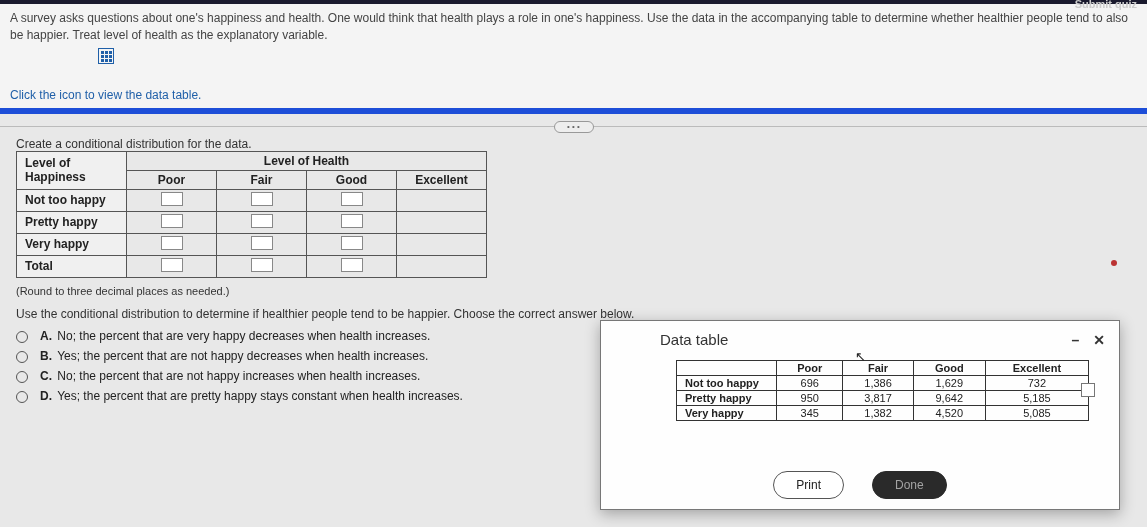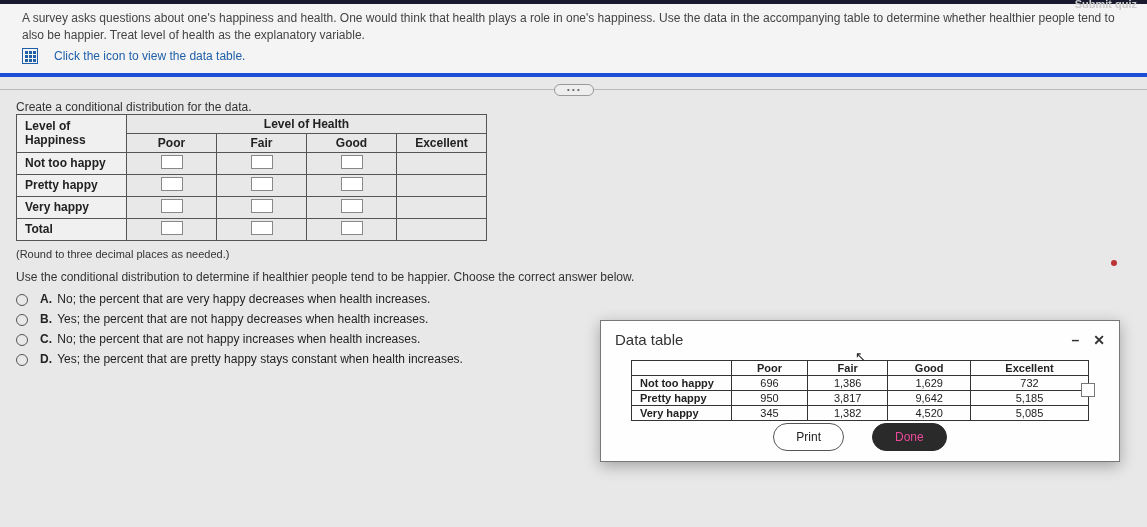--- a/index.html
+++ b/index.html
@@ -23,25 +23,25 @@
 .submit-quiz {
   position: absolute;
   right: 10px;
   top: -2px;
   color: #ccc;
   font-size: 11px;
   font-weight: bold;
 }
 .header-area {
   background: #f4f4f4;
-  padding: 6px 10px 6px 22px;
-  border-bottom: 4px solid #1d4ed8;
+  padding: 6px 10px 6px 10px;
+  border-bottom: 6px solid #1d4ed8;
 }
 .intro { font-size: 12px; line-height: 1.4; color: #444; }
-.icon-link { display: inline-flex; align-items: center; gap: 16px; color: #1f5fa8; margin-top: 4px; font-size: 12px; cursor: pointer; }
+.icon-link { display: inline-flex; align-items: center; gap: 24px; color: #1f5fa8; margin-top: 4px; font-size: 12px; cursor: pointer; flex-direction: column; }
 .icon-grid {
   width: 16px; height: 16px; display: inline-block;
   background:
     linear-gradient(#1f5fa8,#1f5fa8) 2px 2px/3px 3px,
     linear-gradient(#1f5fa8,#1f5fa8) 6px 2px/3px 3px,
     linear-gradient(#1f5fa8,#1f5fa8) 10px 2px/3px 3px,
     linear-gradient(#1f5fa8,#1f5fa8) 2px 6px/3px 3px,
     linear-gradient(#1f5fa8,#1f5fa8) 6px 6px/3px 3px,
     linear-gradient(#1f5fa8,#1f5fa8) 10px 6px/3px 3px,
     linear-gradient(#1f5fa8,#1f5fa8) 2px 10px/3px 3px,
@@ -97,24 +97,25 @@
 .radio {
   width: 12px; height: 12px; border: 1px solid #555; border-radius: 50%;
   flex-shrink: 0;
 }
 .choice-label { font-weight: bold; margin-right: 2px; }
 
 
 .popup {
   position: absolute;
   left: 600px; top: 320px;
-  width: 520px; height: 142px;
+  width: 520px; height: 190px;
   background: #fefefe;
   border: 1px solid #777;
   box-shadow: 0 4px 14px rgba(0,0,0,.3);
+  padding-left: 45px;
 }
 .popup-header {
   display: flex; justify-content: space-between; align-items: center;
   padding: 10px 14px 4px 14px;
 }
 .popup-title { font-size: 15px; color: #333; }
 .popup-ctrl { display: flex; gap: 14px; }
 .ctrl-btn { cursor: pointer; font-size: 14px; color: #333; font-weight: bold; }
 .cursor-arrow {
   position: absolute;
@@ -148,21 +149,21 @@
   display: flex; justify-content: center; gap: 28px;
 }
 .pill {
   padding: 6px 22px;
   border: 1px solid #555;
   border-radius: 18px;
   background: #fff;
   cursor: pointer;
   font-size: 12px;
 }
-.pill.dark { background: #2a2a2a; color: #ec4899; border-color: #2a2a2a; }
+.pill.dark { background: #2a2a2a; color: #a3a3a3; border-color: #2a2a2a; }
 .red-dot {
   position:absolute; right:30px; top:260px;
   width:6px;height:6px;border-radius:50%;background:#b33;
 }
 </style>
 </head>
 <body>
 
 <div class="topbar">
   <span class="submit-quiz">Submit quiz</span>

